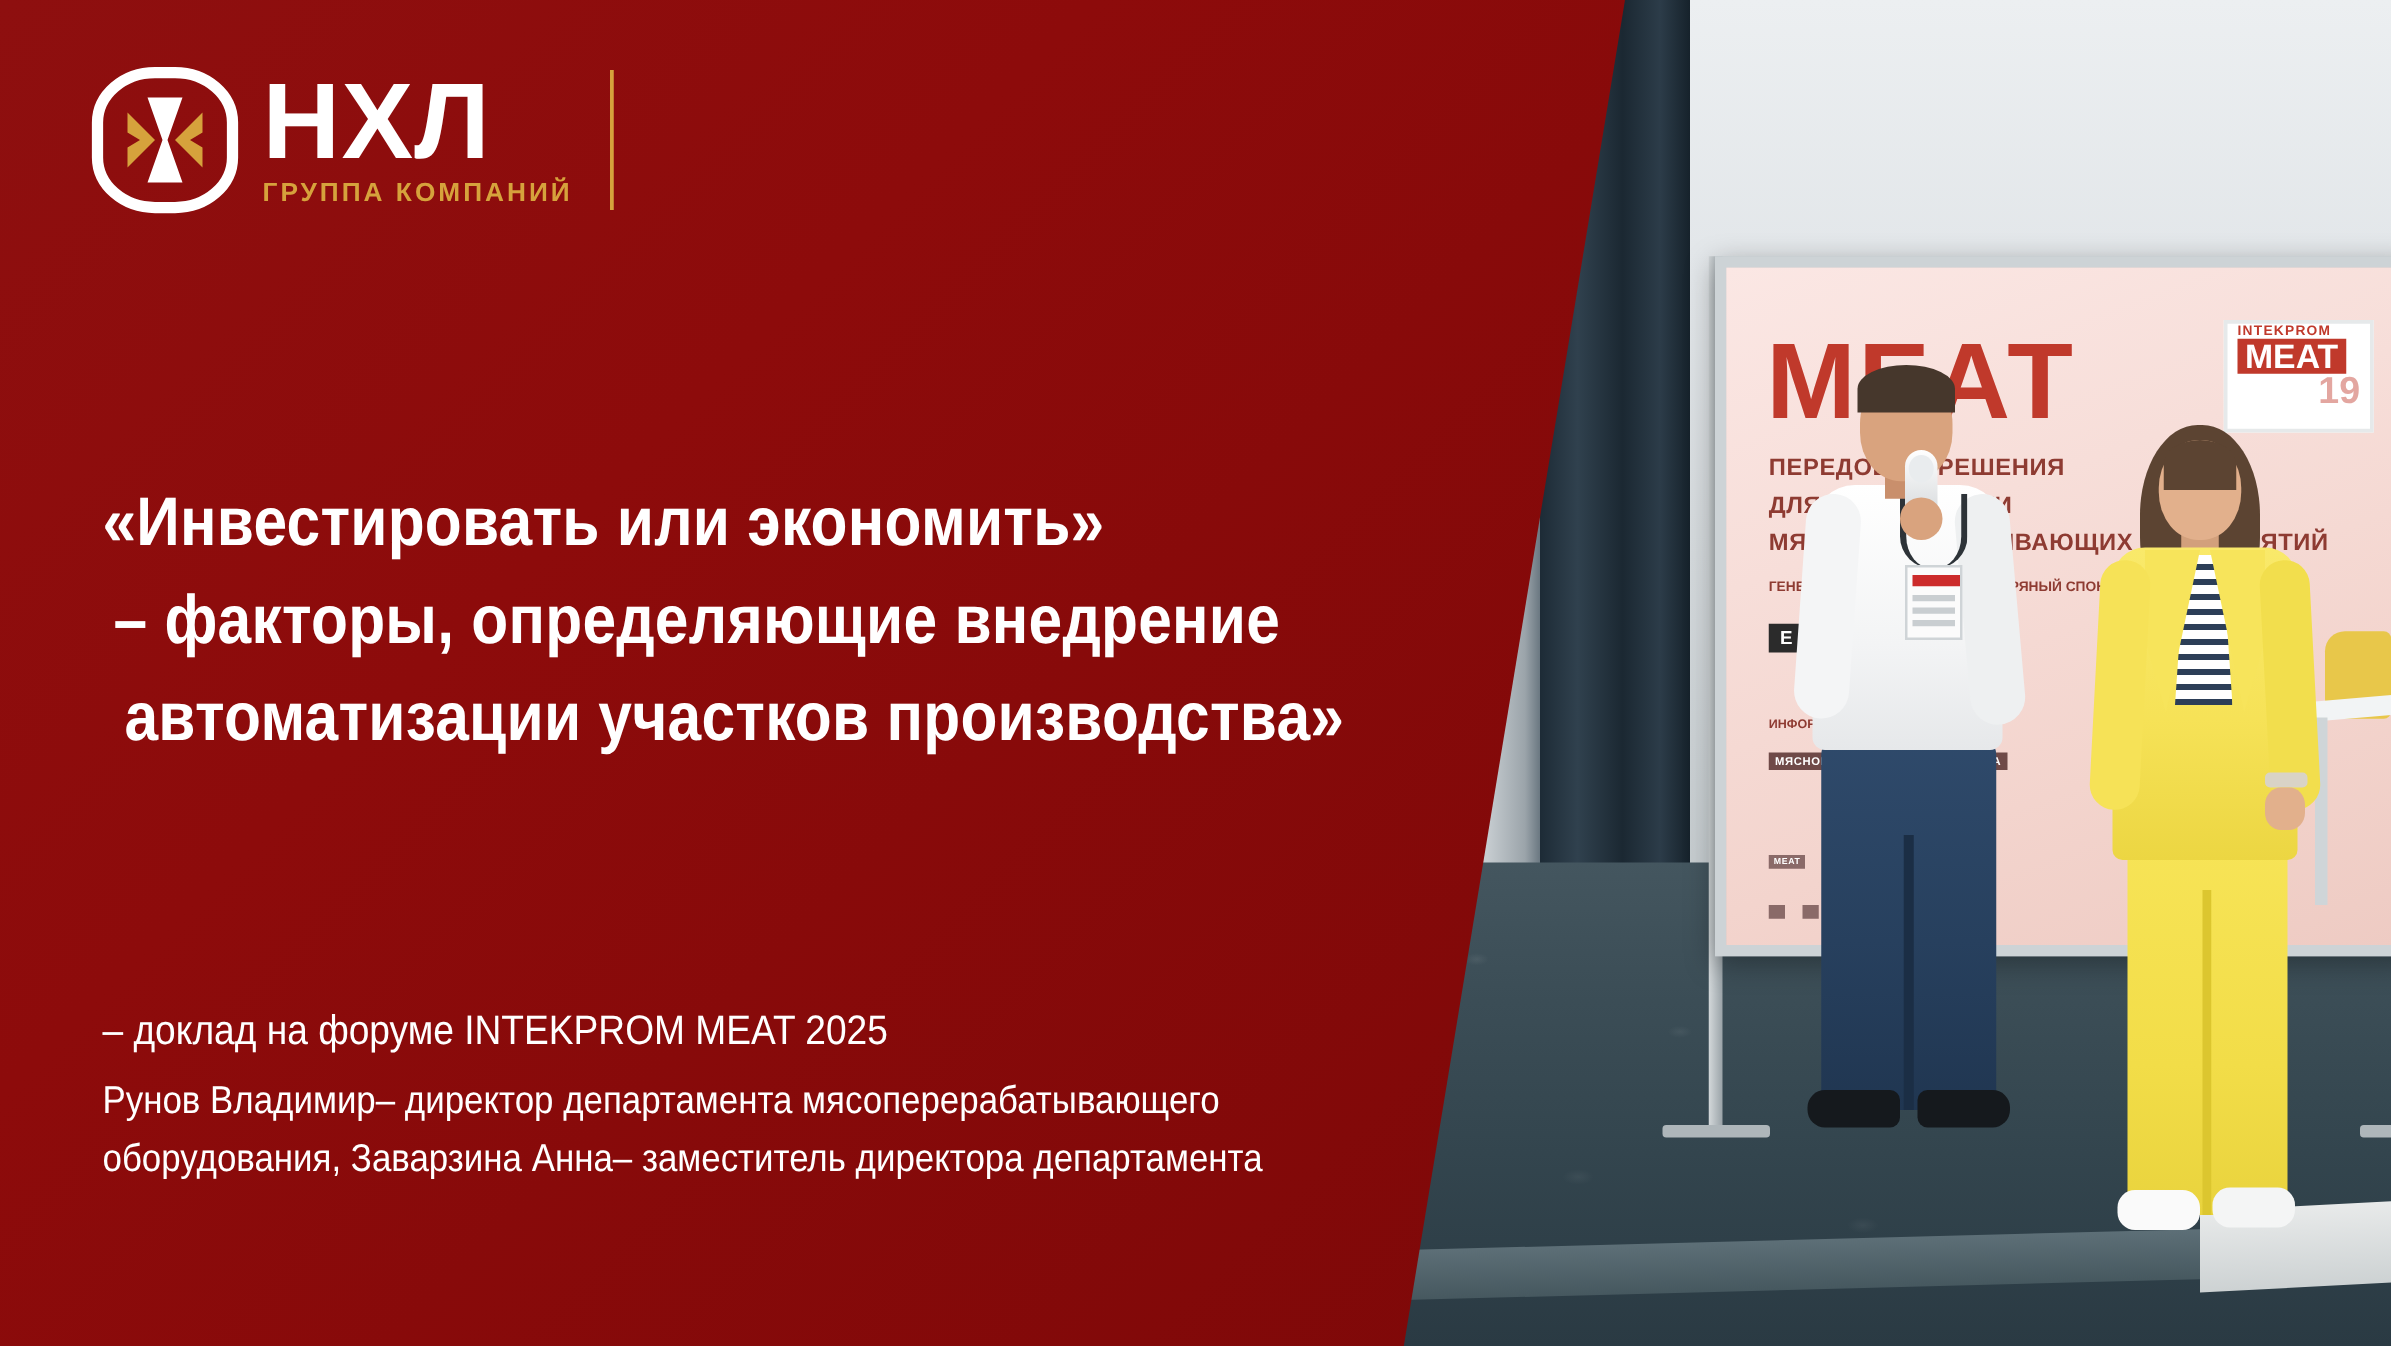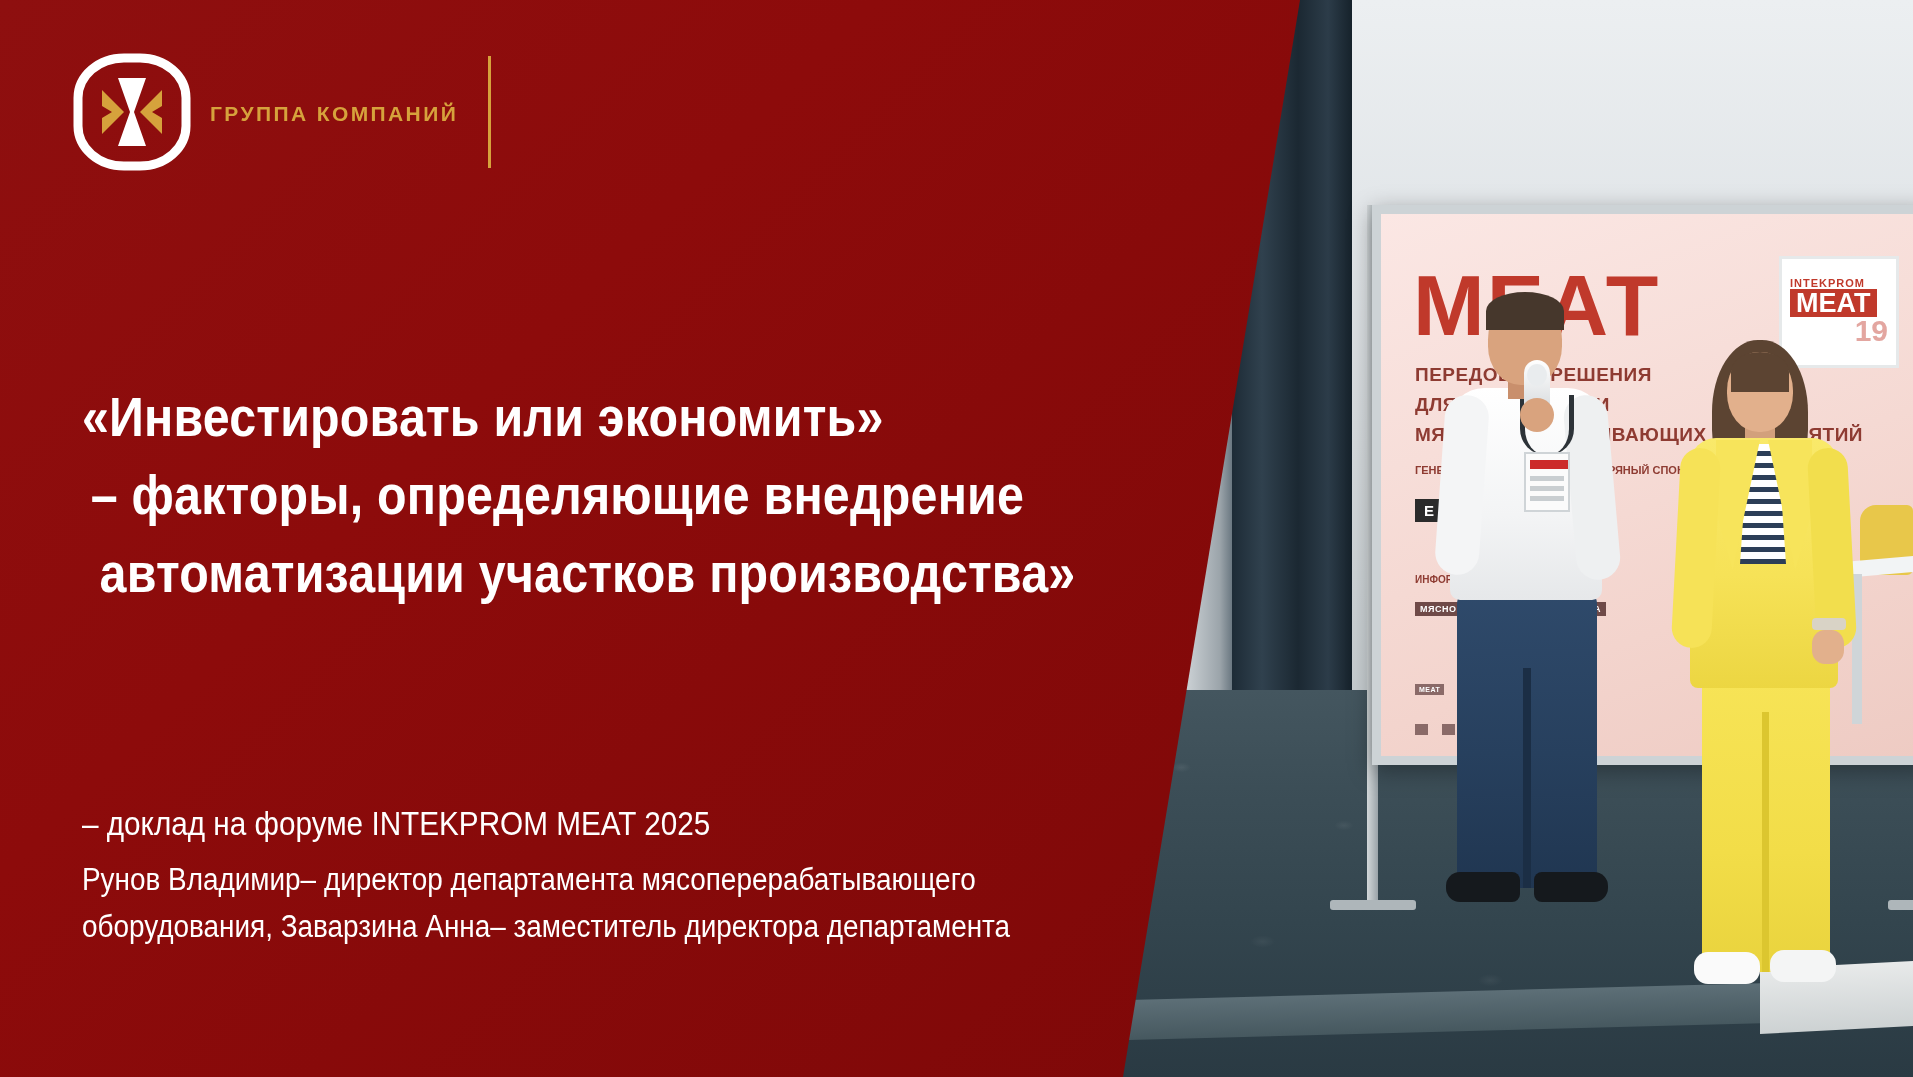--- a/index.html
+++ b/index.html
@@ -85,22 +85,22 @@
     color:#c0392b;
   }
   .banner .bsub {
     position:absolute; left:34px;
     font-size:19px; font-weight:bold; color:#8e3b32; letter-spacing:.5px;
   }
   .banner .bsub.l1{ top:150px; }
   .banner .bsub.l2{ top:180px; }
   .banner .bsub.l3{ top:210px; }
   .banner .bbadge {
-    position:absolute; right:24px; top:42px; width:120px; height:112px;
-    background:#fff; border:3px solid #e6e9ea; padding:18px 8px;
+    position:absolute; right:24px; top:42px; width:120px; height:90px;
+    background:#fff; border:3px solid #e6e9ea; padding:0 8px;
   }
   .banner .bbadge .t1{font-size:11px;color:#c0392b;font-weight:bold;letter-spacing:1px;}
   .banner .bbadge .t2{font-size:27px;color:#fff;background:#c0392b;font-weight:bold;display:inline-block;padding:0 6px;line-height:1.05;}
   .banner .bbadge .t3{font-size:30px;color:#e3a6a0;font-weight:bold;text-align:right;line-height:.9;}
   .banner .brow {
     position:absolute; left:34px; display:flex; gap:14px; align-items:center;
   }
   .banner .brow.r1{ top:250px; font-size:11px; color:#8e3b32; font-weight:bold; }
   .banner .brow.r2{ top:285px; }
   .banner .brow.r3{ top:360px; font-size:10px; color:#8e3b32; font-weight:bold; }
@@ -347,20 +347,21 @@
 
     <div class="logo-wrap">
       <svg class="mark" viewBox="0 0 120 120">
         <rect x="6" y="6" width="108" height="108" rx="46" ry="40" fill="none" stroke="#ffffff" stroke-width="9"></rect>
         <path d="M30 38 L52 60 L30 82 L30 66 L40 60 L30 54 Z" fill="#d6a23c"></path>
         <path d="M90 38 L68 60 L90 82 L90 66 L80 60 L90 54 Z" fill="#d6a23c"></path>
         <path d="M46 26 L74 26 L62 60 L74 94 L46 94 L58 60 Z" fill="#ffffff"></path>
       </svg>
 
       <div class="brand">
+        <div class="brand-name">НХЛ</div>
         <div class="brand-sub">ГРУППА КОМПАНИЙ</div>
       </div>
 
       <div class="divider"></div>
 
     </div>
 
     <div class="title">
       <span class="ln l1">«Инвестировать или экономить»</span>
       <span class="ln l2">– факторы, определяющие внедрение</span>

